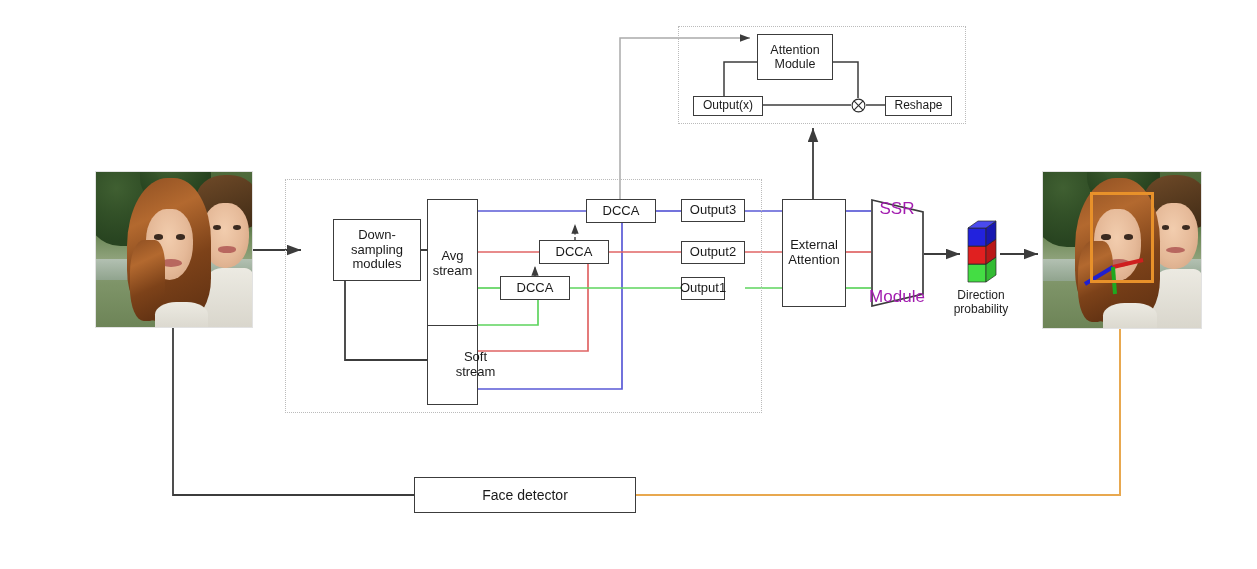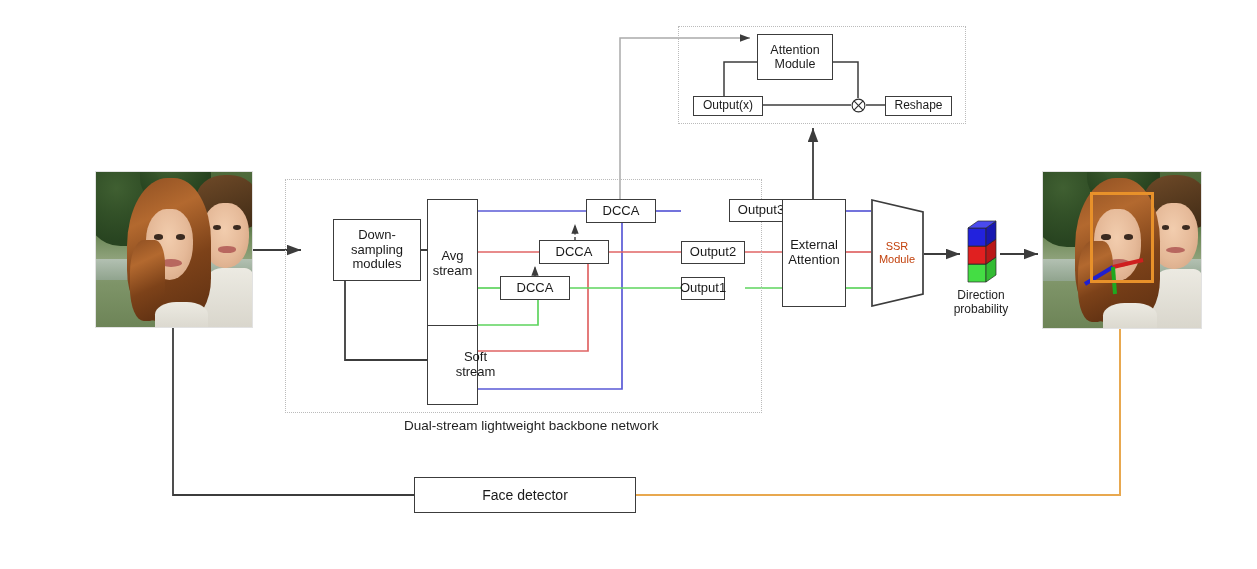--- a/index.html
+++ b/index.html
@@ -284,38 +284,38 @@
     <span>Soft</span>
     <span>stream</span>
   </div>
 
   <div class="node" style="left:500px; top:276px; width:70px; height:24px; font-size:13px;">DCCA</div>
 
   <div class="node" style="left:539px; top:240px; width:70px; height:24px; font-size:13px;">DCCA</div>
 
   <div class="node" style="left:586px; top:199px; width:70px; height:24px; font-size:13px;">DCCA</div>
 
-  <div class="node" style="left:681px; top:199px; width:64px; height:23px; font-size:13px;margin-left:48px;">Output3</div>
+  <div class="node" style="left:681px; top:199px; width:64px; height:23px; font-size:13px;">Output3</div>
 
   <div class="node" style="left:681px; top:241px; width:64px; height:23px; font-size:13px;">Output2</div>
 
   <div class="node" style="left:681px; top:277px; width:44px; height:23px; font-size:13px;">Output1</div>
 
   <div class="node node-lines" style="left:782px; top:199px; width:64px; height:108px; font-size:13px;">
     <span>External</span>
     <span>Attention</span>
   </div>
 
   <div style="position:absolute; left:866px; top:199px; width:62px; height:108px; z-index:5;">
     <svg viewBox="0 0 62 108" style="position:absolute;left:0;top:0;width:100%;height:100%;">
       <polygon points="6,1 57,13 57,95 6,107" fill="#ffffff" stroke="#3c3c3c" stroke-width="1.7"></polygon>
     </svg>
     <div class="node-lines" style="position:absolute; left:0; top:0; width:100%; height:100%;
-         display:flex; flex-direction:column; align-items:center; justify-content:center;
-         font-size:11px; color:#c2410c; line-height:1.15;">
+         display:flex; flex-direction:column; align-items:center; justify-content:space-between;
+         font-size:17px; color:#a21caf; line-height:1.15;">
       <span>SSR</span>
       <span>Module</span>
     </div>
   </div>
 
   <div class="cube-wrap" style="left:956px; top:212px; width:48px; height:76px;">
     <svg viewBox="0 0 48 76" style="width:100%;height:100%;">
 
       <polygon points="12,52 30,52 30,70 12,70" fill="#44dd44" stroke="#2a2a2a" stroke-width="0.7"></polygon>
       <polygon points="30,52 40,45 40,63 30,70" fill="#33bb33" stroke="#2a2a2a" stroke-width="0.7"></polygon>
@@ -348,16 +348,15 @@
   <div class="node" style="left:885px; top:96px; width:67px; height:20px; font-size:12px; border-width:1.4px;">Reshape</div>
 
   <div style="position:absolute; left:851px; top:98px; width:15px; height:15px; z-index:6;">
     <svg viewBox="0 0 15 15" style="width:100%;height:100%;">
       <circle cx="7.5" cy="7.5" r="6.4" fill="#ffffff" stroke="#2a2a2a" stroke-width="1.1"></circle>
       <line x1="3.2" y1="3.2" x2="11.8" y2="11.8" stroke="#2a2a2a" stroke-width="1.1"></line>
       <line x1="11.8" y1="3.2" x2="3.2" y2="11.8" stroke="#2a2a2a" stroke-width="1.1"></line>
     </svg>
   </div>
 
-  <div class="caption" style="left:404px; top:418px; font-size:13.5px;">Dual-stream lightweight backbone network</div>
 
 
 </div>
 
 </body></html>

